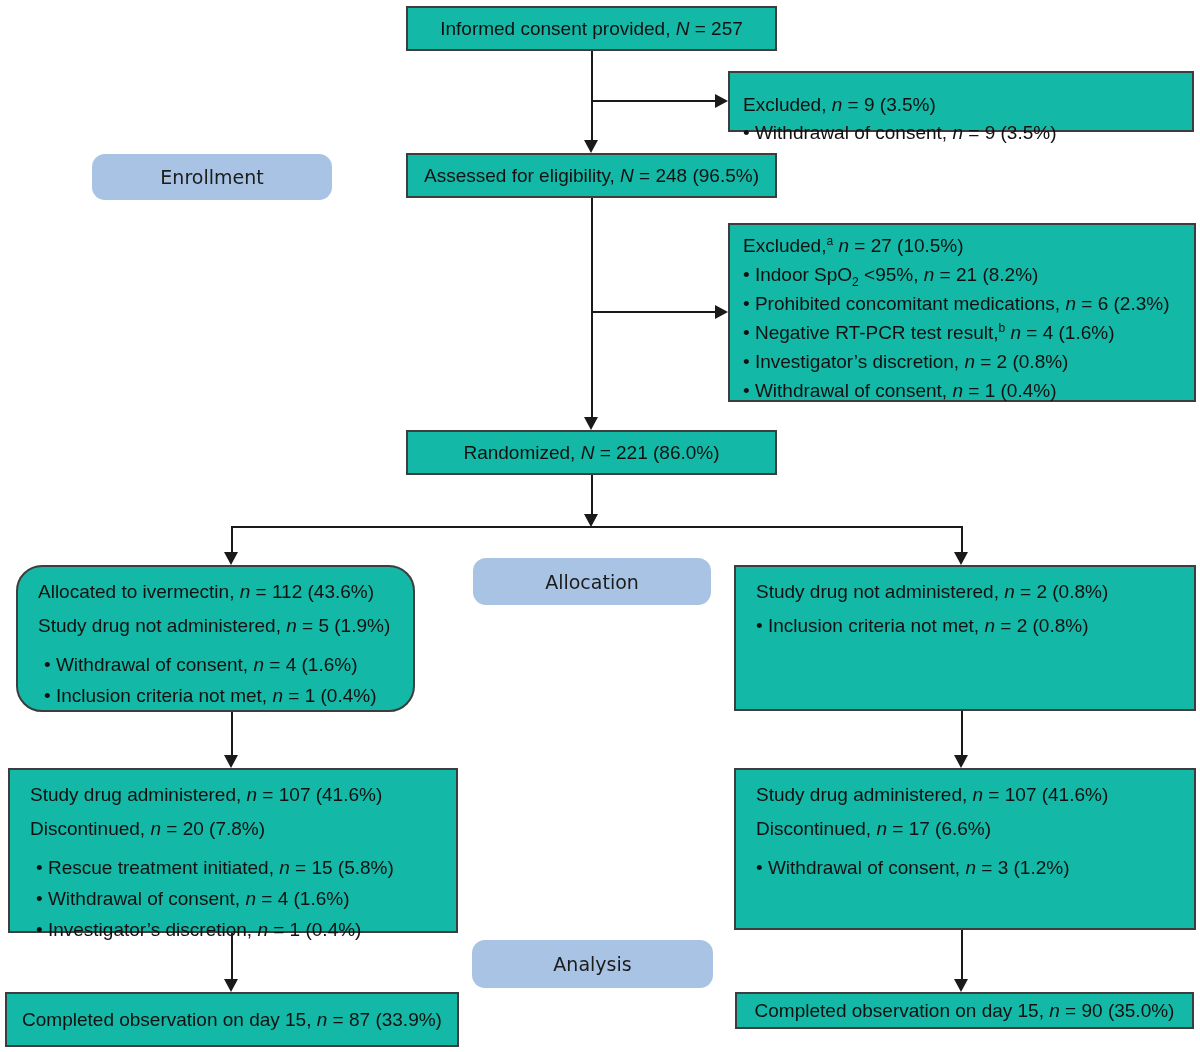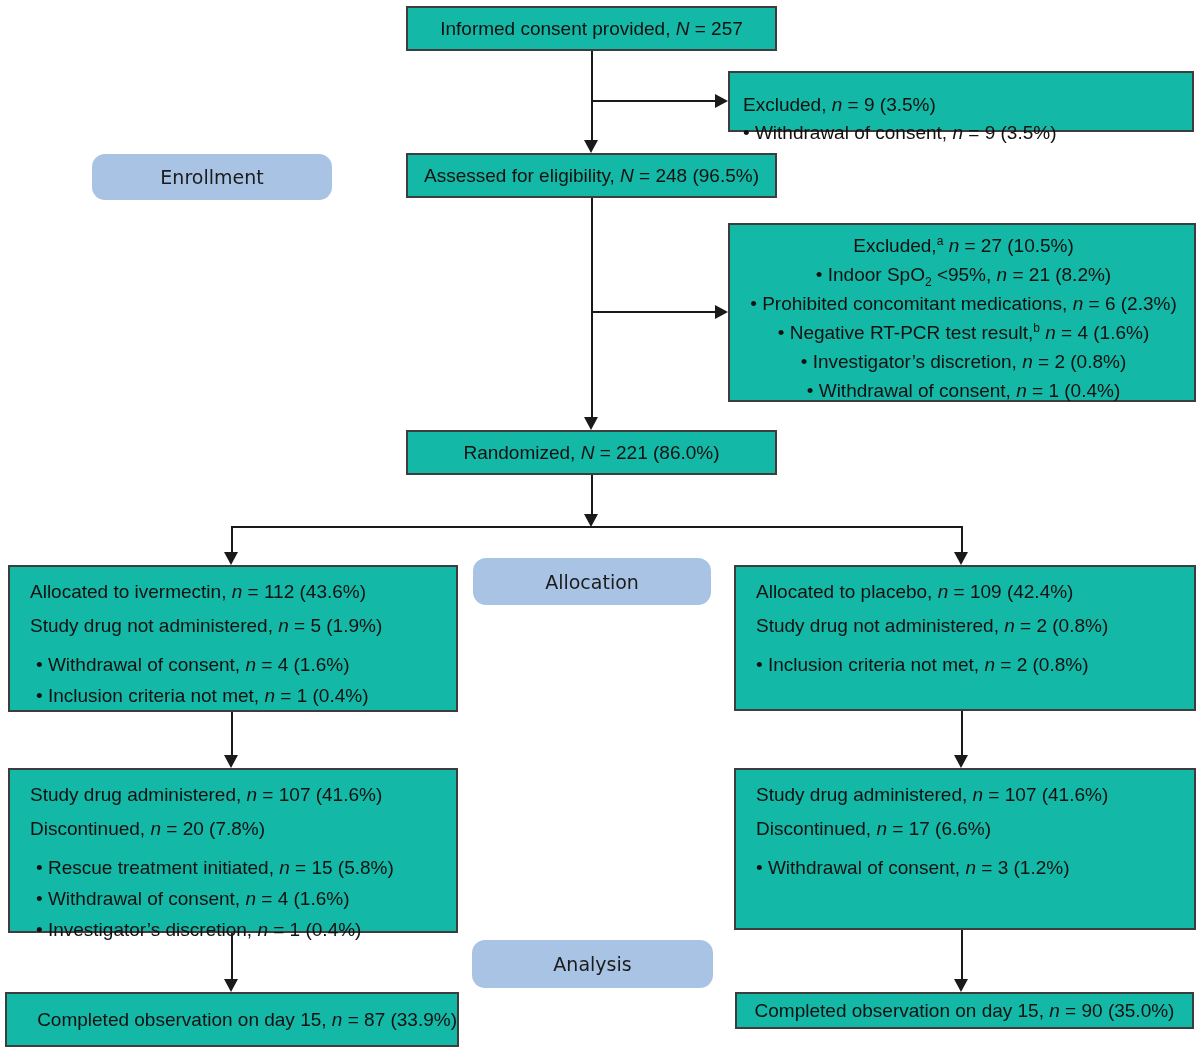--- a/index.html
+++ b/index.html
@@ -40,21 +40,21 @@
   .ad{position:absolute;width:0;height:0;border-left:7px solid transparent;
       border-right:7px solid transparent;border-top:13px solid var(--line);}
   .ar{position:absolute;width:0;height:0;border-top:7px solid transparent;
       border-bottom:7px solid transparent;border-left:13px solid var(--line);}
   
   .b-consent{left:406px;top:6px;width:371px;height:45px;}
   .b-excl1{left:728px;top:71px;width:466px;height:61px;line-height:28px;}
   .b-assessed{left:406px;top:153px;width:371px;height:45px;}
   .b-excl2{left:728px;top:223px;width:468px;height:179px;line-height:29px;}
   .b-random{left:406px;top:430px;width:371px;height:45px;}
-  .b-allocL{left:8px;top:565px;width:450px;height:147px;}
+  .b-allocL{left:16px;top:565px;width:399px;height:147px;border-radius:26px;}
   .b-allocR{left:734px;top:565px;width:462px;height:146px;}
   .b-adminL{left:8px;top:768px;width:450px;height:165px;}
   .b-adminR{left:734px;top:768px;width:462px;height:162px;}
   .b-doneL{left:5px;top:992px;width:454px;height:55px;}
   .b-doneR{left:735px;top:992px;width:459px;height:37px;}
   .p-enroll{left:92px;top:154px;width:240px;height:46px;}
   .p-alloc{left:473px;top:558px;width:238px;height:47px;}
   .p-analysis{left:472px;top:940px;width:241px;height:48px;}
 </style>
 </head>
@@ -82,21 +82,21 @@
         <div class="line"><span>Excluded, </span><span class="it">n</span><span> = 9 (3.5%)</span></div>
         <div class="line bullet"><span>• Withdrawal of consent, </span><span class="it">n</span><span> = 9 (3.5%)</span></div>
       </div>
     </div>
   <div class="box center b-assessed">
       <div style="width: 100%;">
         <div class="line"><span>Assessed for eligibility, </span><span class="it">N</span><span> = 248 (96.5%)</span></div>
       </div>
     </div>
   <div class="box lefttext b-excl2">
-      <div style="width: 100%; text-align: center;">
+      <div style="width: 100%;">
         <div class="line"><span>Excluded,</span><sup>a</sup><span> </span><span class="it">n</span><span> = 27 (10.5%)</span></div>
         <div class="line bullet"><span>• Indoor SpO</span><sub>2</sub><span> &lt;95%, </span><span class="it">n</span><span> = 21 (8.2%)</span></div>
         <div class="line bullet"><span>• Prohibited concomitant medications, </span><span class="it">n</span><span> = 6 (2.3%)</span></div>
         <div class="line bullet"><span>• Negative RT-PCR test result,</span><sup>b</sup><span> </span><span class="it">n</span><span> = 4 (1.6%)</span></div>
         <div class="line bullet"><span>• Investigator’s discretion, </span><span class="it">n</span><span> = 2 (0.8%)</span></div>
         <div class="line bullet"><span>• Withdrawal of consent, </span><span class="it">n</span><span> = 1 (0.4%)</span></div>
       </div>
     </div>
   <div class="box center b-random">
       <div style="width: 100%;">
@@ -106,21 +106,20 @@
   <div class="box roomy indent-bullets b-allocL">
       <div style="width: 100%;">
         <div class="line"><span>Allocated to ivermectin, </span><span class="it">n</span><span> = 112 (43.6%)</span></div>
         <div class="line"><span>Study drug not administered, </span><span class="it">n</span><span> = 5 (1.9%)</span></div>
         <div class="line bullet"><span>• Withdrawal of consent, </span><span class="it">n</span><span> = 4 (1.6%)</span></div>
         <div class="line bullet"><span>• Inclusion criteria not met, </span><span class="it">n</span><span> = 1 (0.4%)</span></div>
       </div>
     </div>
   <div class="box roomy b-allocR">
       <div style="width: 100%;">
-        <div class="line"><span>Allocated to placebo, </span><span class="it">n</span><span> = 109 (42.4%)</span></div>
         <div class="line"><span>Study drug not administered, </span><span class="it">n</span><span> = 2 (0.8%)</span></div>
         <div class="line bullet"><span>• Inclusion criteria not met, </span><span class="it">n</span><span> = 2 (0.8%)</span></div>
       </div>
     </div>
   <div class="box roomy indent-bullets b-adminL">
       <div style="width: 100%;">
         <div class="line"><span>Study drug administered, </span><span class="it">n</span><span> = 107 (41.6%)</span></div>
         <div class="line"><span>Discontinued, </span><span class="it">n</span><span> = 20 (7.8%)</span></div>
         <div class="line bullet"><span>• Rescue treatment initiated, </span><span class="it">n</span><span> = 15 (5.8%)</span></div>
         <div class="line bullet"><span>• Withdrawal of consent, </span><span class="it">n</span><span> = 4 (1.6%)</span></div>
@@ -128,21 +127,21 @@
       </div>
     </div>
   <div class="box roomy b-adminR">
       <div style="width: 100%;">
         <div class="line"><span>Study drug administered, </span><span class="it">n</span><span> = 107 (41.6%)</span></div>
         <div class="line"><span>Discontinued, </span><span class="it">n</span><span> = 17 (6.6%)</span></div>
         <div class="line bullet"><span>• Withdrawal of consent, </span><span class="it">n</span><span> = 3 (1.2%)</span></div>
       </div>
     </div>
   <div class="box center b-doneL">
-      <div style="width: 100%; text-align: right;">
+      <div style="width: 100%;">
         <div class="line"><span>Completed observation on day 15, </span><span class="it">n</span><span> = 87 (33.9%)</span></div>
       </div>
     </div>
   <div class="box center b-doneR">
       <div style="width: 100%;">
         <div class="line"><span>Completed observation on day 15, </span><span class="it">n</span><span> = 90 (35.0%)</span></div>
       </div>
     </div>
 
   <div class="vline" style="left:591px;top:51px;height:91px;"></div>

